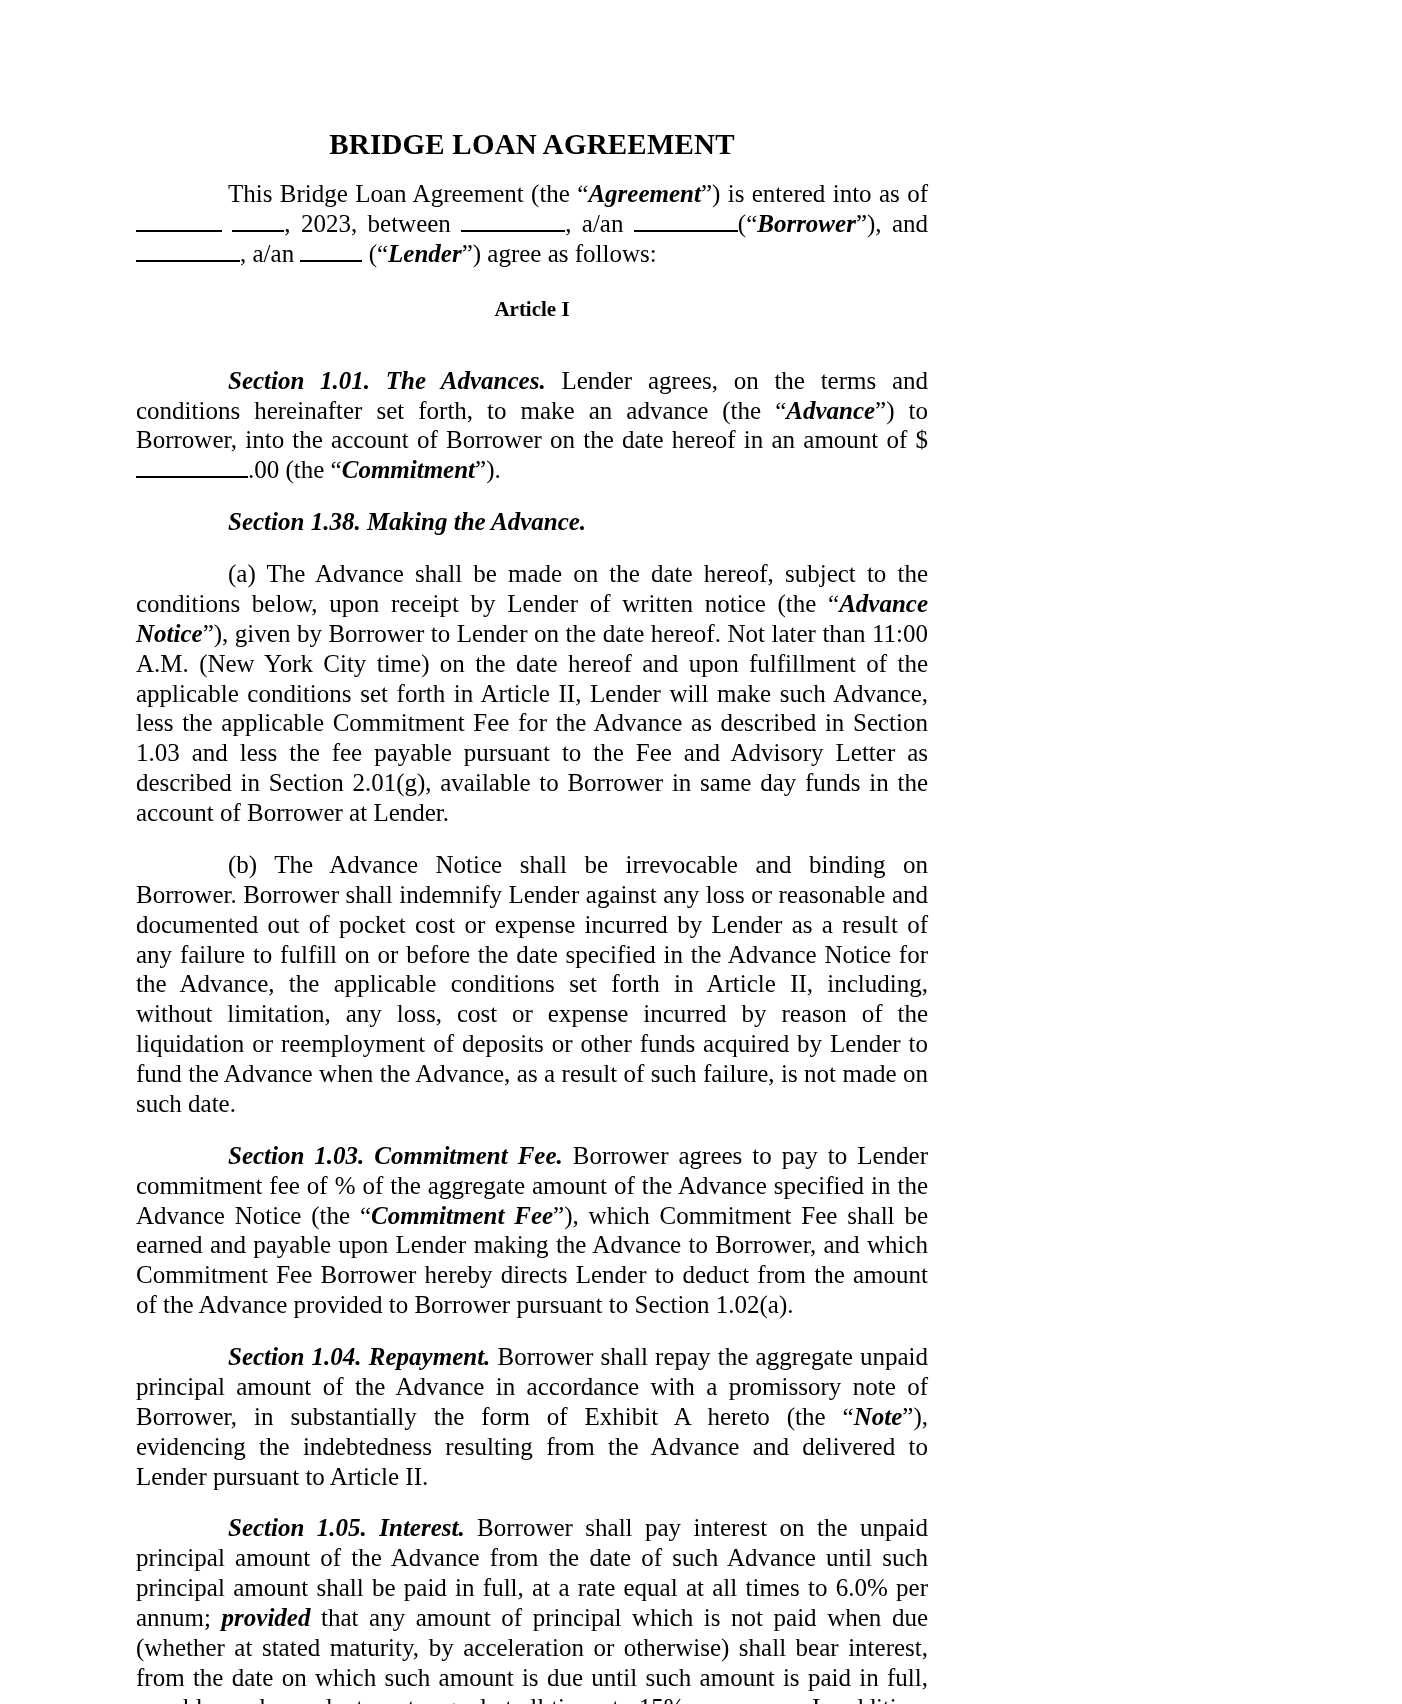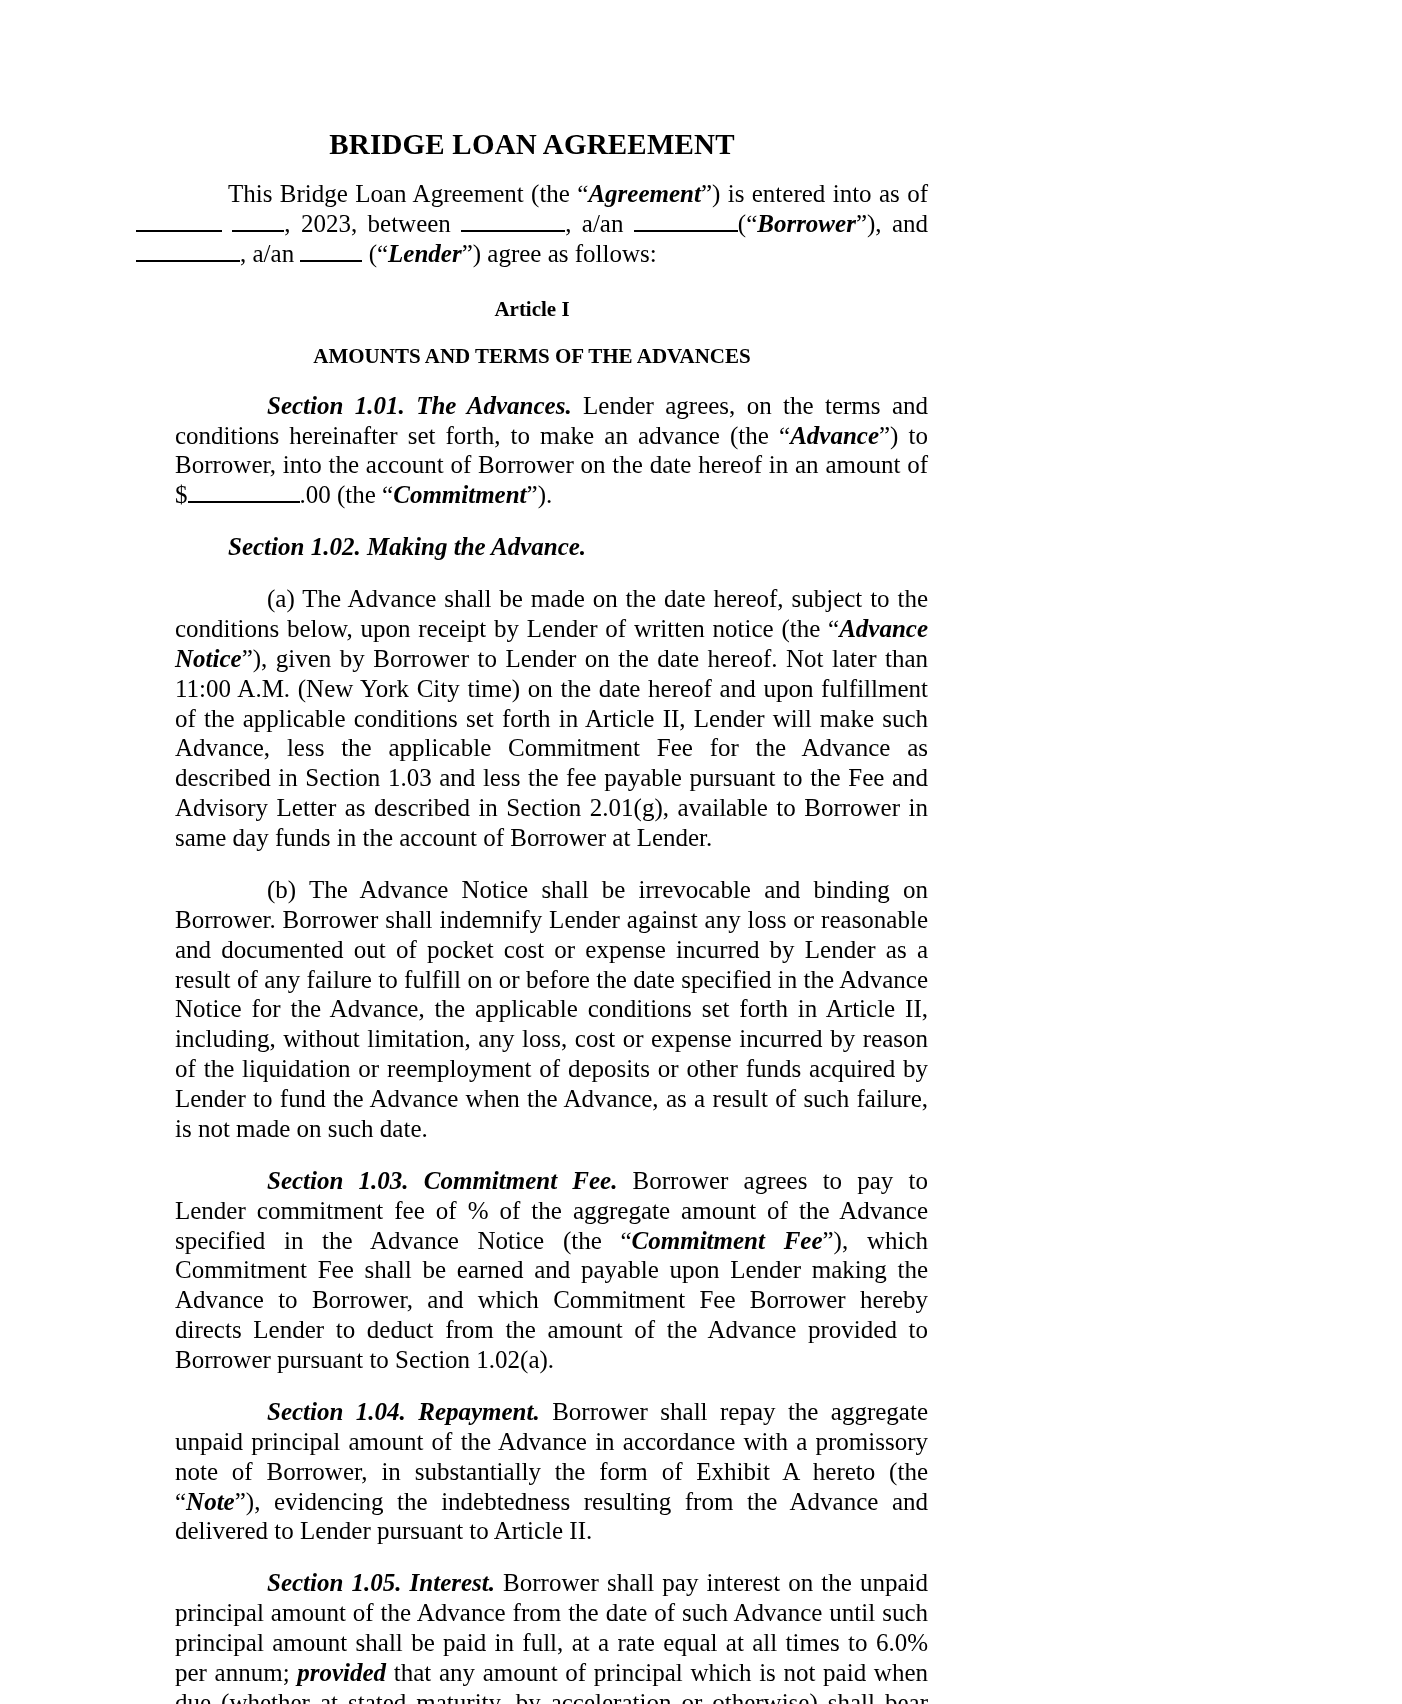--- a/index.html
+++ b/index.html
@@ -43,21 +43,20 @@
     text-justify: inter-word;
     margin: 0;
     hyphens: none;
   }
   p.indent-first {
     text-indent: 92px;
     font-family: Liberation Serif, serif;
   }
   p.indent-sect {
     text-indent: 92px;
-    margin-left: 39px;
   }
   
 
   .sect {
     font-weight: bold;
     font-style: italic;
   }
   .term {
     font-weight: bold;
     font-style: italic;
@@ -95,29 +94,28 @@
   <h1 class="doc-title">BRIDGE LOAN AGREEMENT</h1>
 
   <p class="body indent-first"><span>This Bridge Loan Agreement (the “</span><span class="term">Agreement</span><span>”) is entered into as of </span><span class="blank b-md"></span> <span class="blank b-xs"></span><span>, 2023, between </span><span class="blank b-lg"></span><span>, a/an </span><span class="blank b-lg"></span>(“<span class="term">Borrower</span><span>”), and </span><span class="blank b-lg"></span><span>, a/an </span><span class="blank b-sm"></span> (“<span class="term">Lender</span><span>”) agree as follows:</span></p>
 
   <div class="spacer-md"></div>
 
   <div class="heading-center">Article I</div>
 
   <div class="spacer-sm"></div>
 
-  <div class="heading-center">AMOUNTS AND TERMS OF THE ADVANCES</div>
 
   <div class="spacer-sm"></div>
 
   <p class="body indent-sect"><span class="sect">Section 1.01. The Advances.</span><span> Lender agrees, on the terms and conditions hereinafter set forth, to make an advance (the “</span><span class="term">Advance</span><span>”) to Borrower, into the account of Borrower on the date hereof in an amount of  $</span><span class="blank b-xl"></span><span>.00 (the “</span><span class="term">Commitment</span><span>”).</span></p>
 
   <div class="spacer-sm"></div>
 
-  <p class="sect-head-only">Section 1.02. Making the Advance.</p>
+  <p class="sect-head-only">Section 1.38. Making the Advance.</p>
 
   <div class="spacer-sm"></div>
 
   <p class="body indent-sect"><span>(a) The Advance shall be made on the date hereof, subject to the conditions below, upon receipt by Lender of written notice (the “</span><span class="term">Advance Notice</span><span>”), given by Borrower to Lender on the date hereof. Not later than 11:00 A.M. (New York City time) on the date hereof and upon fulfillment of the applicable conditions set forth in Article II, Lender will make such Advance, less the applicable Commitment Fee for the Advance as described in Section 1.03 and less the fee payable pursuant to the Fee and Advisory Letter as described in Section 2.01(g), available to Borrower in same day funds in the account of Borrower at Lender.</span></p>
 
   <div class="spacer-sm"></div>
 
   <p class="body indent-sect"><span>(b) The Advance Notice shall be irrevocable and binding on Borrower. Borrower shall indemnify Lender against any loss or reasonable and documented out of pocket cost or expense incurred by Lender as a result of any failure to fulfill on or before the date specified in the Advance Notice for the Advance, the applicable conditions set forth in Article II, including, without limitation, any loss, cost or expense incurred by reason of the liquidation or reemployment of deposits or other funds acquired by Lender to fund the Advance when the Advance, as a result of such failure, is not made on such date.</span></p>
 
   <div class="spacer-sm"></div>

